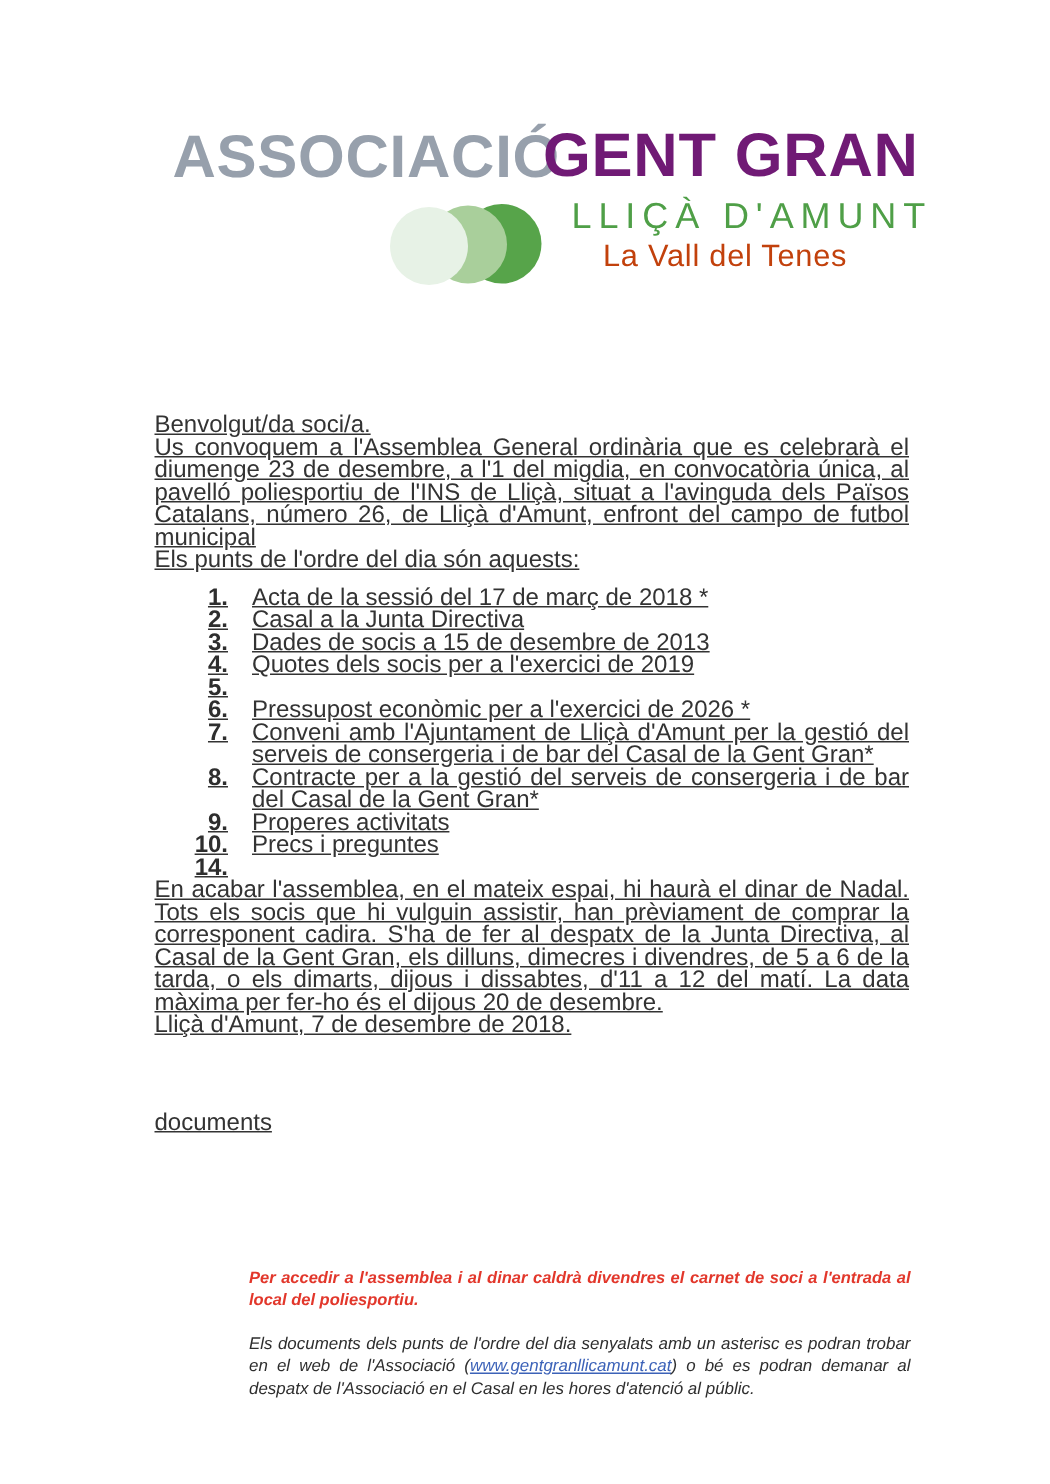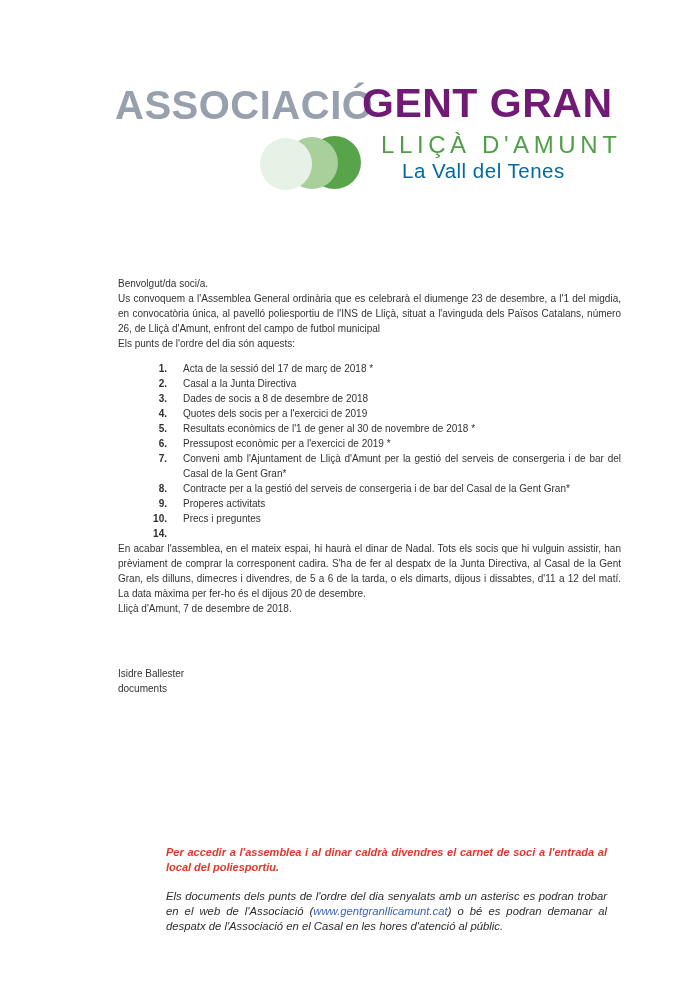--- a/index.html
+++ b/index.html
@@ -29,28 +29,28 @@
   .circle-dark  { left: 308px; top: 120px; width: 53px; height: 53px; background: #57a44a; z-index: 1; }
   .circle-mid   { left: 286px; top: 121px; width: 52px; height: 52px; background: #a9cf9b; z-index: 2; }
   .circle-pale  { left: 260px; top: 122px; width: 52px; height: 52px; background: #e7f2e6; z-index: 3; }
   .logo-subtitle {
     position: absolute; left: 364px; top: 117px;
     font-size: 24px; font-weight: 400; color: #4f9f47;
     letter-spacing: 4.6px; line-height: 1; white-space: nowrap; margin-left: 17px;
   }
   .logo-tagline {
     position: absolute; left: 402px; top: 145px;
-    font-size: 20.5px; font-weight: 400; color: #0369a1;
+    font-size: 20.5px; font-weight: 400; color: #c2410c;
     letter-spacing: 0.5px; line-height: 1; white-space: nowrap;
   }
 
   
   .letter-body {
-    position: absolute; left: 118px; top: 276px; width: 503px;
-    font-size: 10px; line-height: 15px; color: #333333;
+    position: absolute; left: 103px; top: 276px; width: 503px;
+    font-size: 16px; line-height: 15px; color: #333333; text-decoration: underline;
   }
   .letter-body p { margin: 0; }
   .p-salutation { margin: 0; }
   .p-intro { margin-top: 8px; text-align: justify; }
   .p-agenda-heading { margin-top: 10px; }
   .agenda-list { list-style: none; margin: 10px 0 0 0; padding: 0; }
   .agenda-list li { display: flex; }
   .agenda-list .num {
     width: 49px; flex: 0 0 49px; text-align: right;
     padding-right: 16px; font-weight: 700; color: #2e2e2e;
@@ -68,21 +68,21 @@
   }
   .p-red-notice {
     margin: 0; font-weight: 700; font-style: italic;
     color: #e2372b; text-align: justify; font-size: 11px;
   }
   .p-footnote {
     margin: 14px 0 0 0; font-style: italic; color: #2e2e2e;
     text-align: justify; font-size: 11.3px;
   }
   .footnote-link {
-    color: #3c62b8; font-style: italic; cursor: pointer;
+    color: #3c62b8; text-decoration: underline; font-style: italic; cursor: pointer;
   }
 </style>
 </head>
 <body>
 
 <div class="page">
 
   <div class="logo">
     <span class="logo-word-gray">ASSOCIACIÓ</span>
     <span class="logo-word-black">GENT GRAN</span>
@@ -102,33 +102,32 @@
       <li>
         <span class="num">1.</span>
         <span class="txt">Acta de la sessió del 17 de març de 2018 *</span>
       </li>
       <li>
         <span class="num">2.</span>
         <span class="txt">Casal a la Junta Directiva</span>
       </li>
       <li>
         <span class="num">3.</span>
-        <span class="txt">Dades de socis a 8 de desembre de 2018</span>
+        <span class="txt">Dades de socis a 15 de desembre de 2013</span>
       </li>
       <li>
         <span class="num">4.</span>
         <span class="txt">Quotes dels socis per a l'exercici de 2019</span>
       </li>
       <li>
         <span class="num">5.</span>
-        <span class="txt">Resultats econòmics de l'1 de gener al 30 de novembre de 2018 *</span>
       </li>
       <li>
         <span class="num">6.</span>
-        <span class="txt">Pressupost econòmic per a l'exercici de 2019 *</span>
+        <span class="txt">Pressupost econòmic per a l'exercici de 2026 *</span>
       </li>
       <li>
         <span class="num">7.</span>
         <span class="txt">Conveni amb l'Ajuntament de Lliçà d'Amunt per la gestió del serveis de consergeria i de bar del Casal de la Gent Gran*</span>
       </li>
       <li>
         <span class="num">8.</span>
         <span class="txt">Contracte per a la gestió del serveis de consergeria i de bar del Casal de la Gent Gran*</span>
       </li>
       <li>
@@ -141,21 +140,20 @@
       </li>
       <li>
         <span class="num">14.</span>
       </li>
     </ol>
 
     <p class="p-closing">En acabar l'assemblea, en el mateix espai, hi haurà el dinar de Nadal. Tots els socis que hi vulguin assistir, han prèviament de comprar la corresponent cadira. S'ha de fer al despatx de la Junta Directiva, al Casal de la Gent Gran, els dilluns, dimecres i divendres, de 5 a 6 de la tarda, o els dimarts, dijous i dissabtes, d'11 a 12 del matí. La data màxima per fer-ho és el dijous 20 de desembre.</p>
     <p class="p-date">Lliçà d'Amunt, 7 de desembre de 2018.</p>
 
     <div class="signature">
-      <div>Isidre Ballester</div>
       <div>documents</div>
     </div>
   </div>
 
   <div class="notices">
     <p class="p-red-notice">Per accedir a l'assemblea i al dinar caldrà divendres el carnet de soci a l'entrada al local del poliesportiu.</p>
     <p class="p-footnote"><span>Els documents dels punts de l'ordre del dia senyalats amb un asterisc es podran trobar en el web de l'Associació (</span><a class="footnote-link">www.gentgranllicamunt.cat</a><span>) o bé es podran demanar al despatx de l'Associació en el Casal en les hores d'atenció al públic.</span></p>
   </div>
 
 </div>

